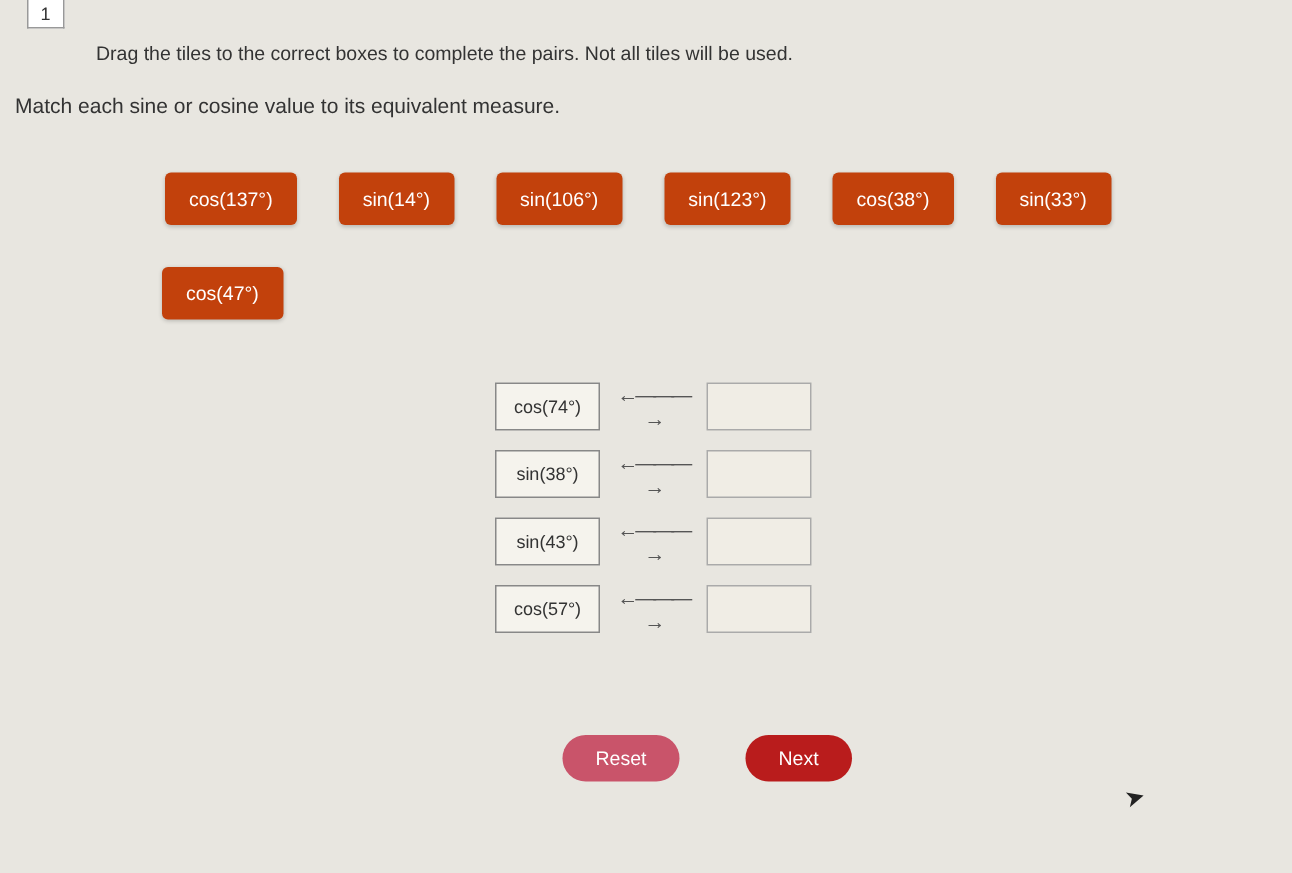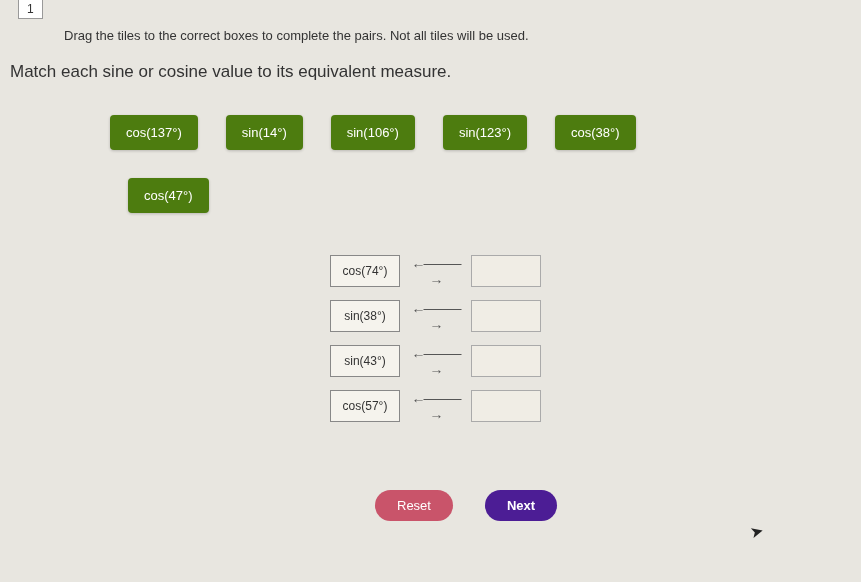--- a/index.html
+++ b/index.html
@@ -31,37 +31,37 @@
       top: 28px;
       left: 20px;
       font-size: 13px;
       color: #333;
       margin-left: 44px;
     }
     .subinstruction {
       position: absolute;
       top: 62px;
       left: 10px;
-      font-size: 17px;
+      font-size: 14px;
       color: #333;
     }
     .tiles-row {
       position: absolute;
       top: 115px;
       left: 110px;
       display: flex;
       gap: 28px;
     }
     .tiles-row2 {
       position: absolute;
       top: 178px;
-      left: 128px;
+      left: 108px;
     }
     .tile {
-      background: #4d7c0f;
+      background: #c2410c;
       color: #fff;
       padding: 10px 16px;
       border-radius: 4px;
       font-size: 13px;
       cursor: grab;
       box-shadow: 0 1px 3px rgba(0,0,0,0.2);
       white-space: nowrap;
     }
     .matching-area {
       position: absolute;
@@ -94,36 +94,35 @@
       border: 1px solid #aaa;
       background: #f0ede5;
       width: 70px;
       height: 32px;
     }
     .buttons-row {
       position: absolute;
       top: 490px;
       left: 375px;
       display: flex;
-      gap: 32px;
+      gap: 44px;
     }
     .btn {
       padding: 8px 22px;
       border-radius: 18px;
       border: none;
       color: #fff;
       font-size: 13px;
       cursor: pointer;
     }
     .btn-reset {
       background: #c9546a;
     }
     .btn-next {
-      background: #4c1d95;
-      font-weight: bold;
+      background: #b91c1c;
     }
     .cursor-icon {
       position: absolute;
       top: 522px;
       left: 750px;
       font-size: 16px;
       color: #222;
       transform: rotate(-15deg);
     }
   </style>
@@ -135,20 +134,21 @@
 <div class="instruction">Drag the tiles to the correct boxes to complete the pairs. Not all tiles will be used.</div>
 
 <div class="subinstruction">Match each sine or cosine value to its equivalent measure.</div>
 
 <div class="tiles-row">
   <div class="tile">cos(137°)</div>
   <div class="tile">sin(14°)</div>
   <div class="tile">sin(106°)</div>
   <div class="tile">sin(123°)</div>
   <div class="tile">cos(38°)</div>
+  <div class="tile">sin(33°)</div>
 </div>
 
 <div class="tiles-row2">
   <div class="tile">cos(47°)</div>
 </div>
 
 <div class="matching-area">
   <div class="match-row">
     <div class="match-label">cos(74°)</div>
     <div class="arrow">←———→</div>

